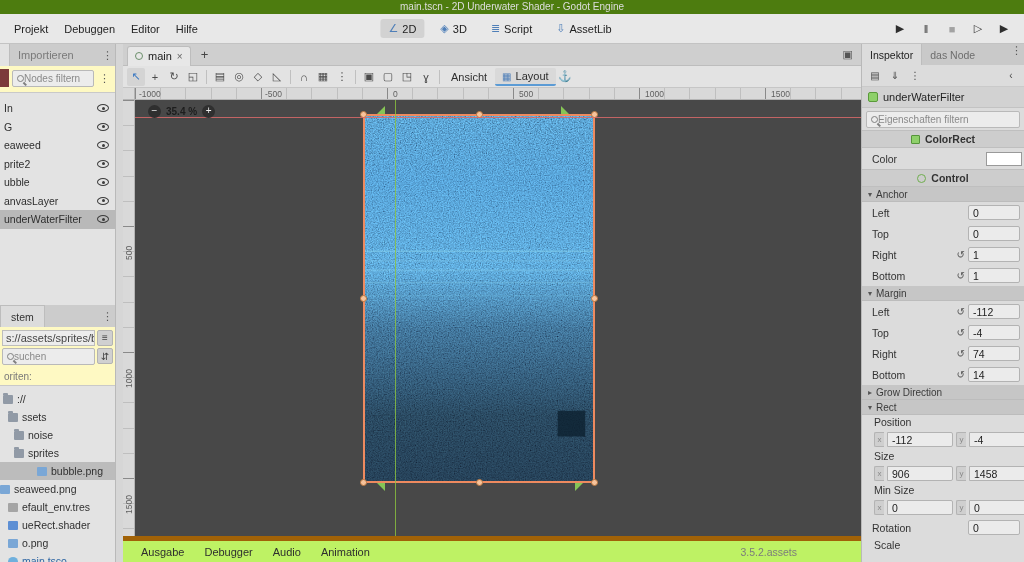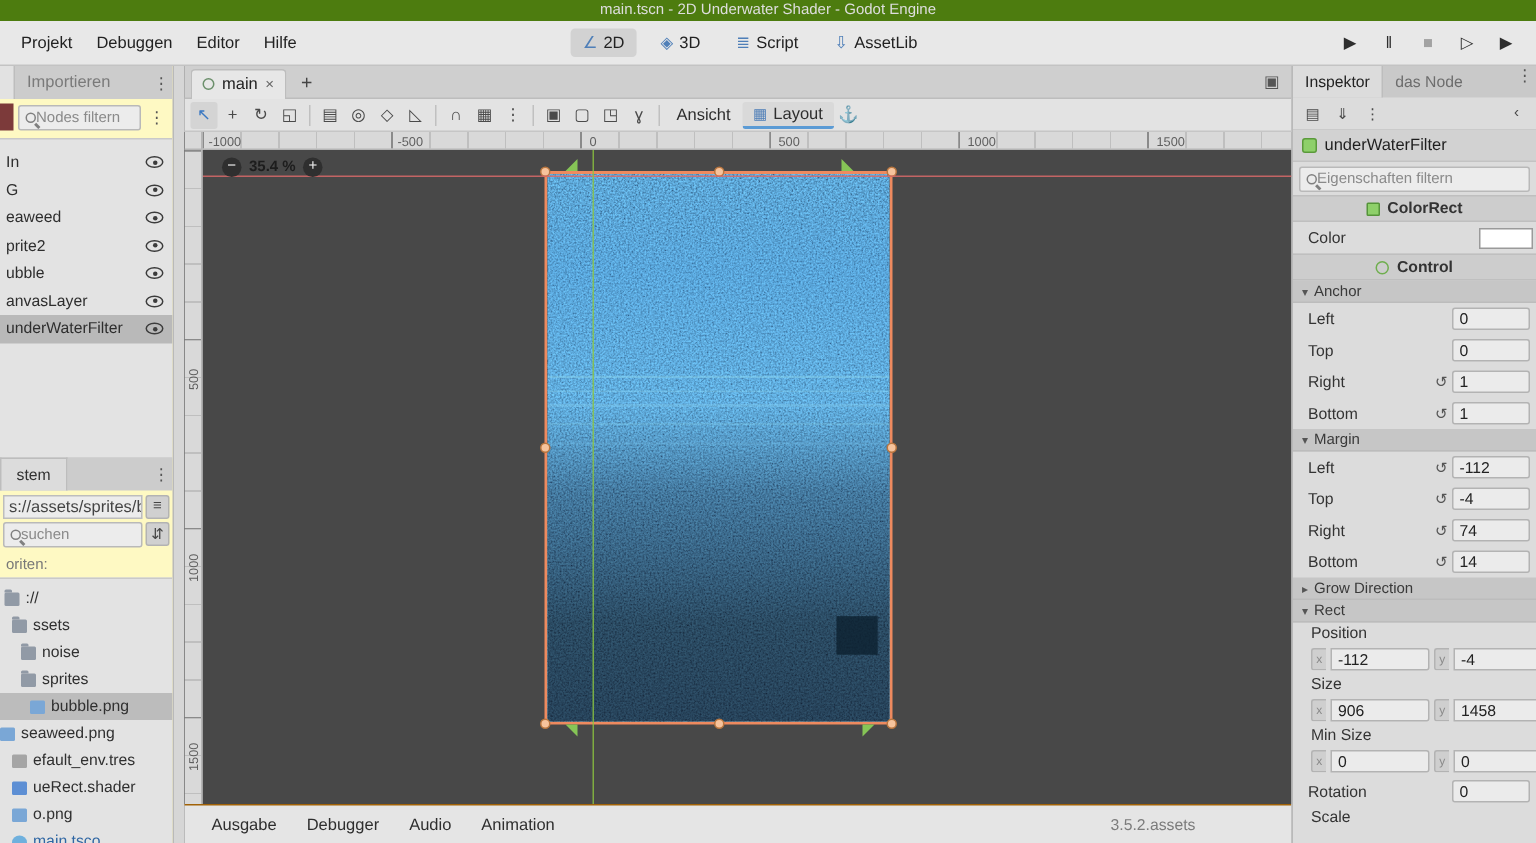--- a/index.html
+++ b/index.html
@@ -80,21 +80,21 @@
   .guide-h{position:absolute;left:0;right:0;height:1px;background:#d96a6a;opacity:.85;z-index:3}
   .axis-v{position:absolute;top:0;bottom:0;width:1px;background:#8dc63f;opacity:.8;z-index:3}
   .colorrect{position:absolute;border:2px solid #ee8a5f;z-index:2}
   .colorrect svg{display:block;width:100%;height:100%}
   .h{position:absolute;width:7px;height:7px;background:#f6c39c;border:1px solid #b9763f;border-radius:50%;z-index:5}
   .pin{position:absolute;width:0;height:0;border-style:solid;z-index:5}
   .zoom{position:absolute;left:13px;top:5px;display:flex;align-items:center;gap:5px;z-index:7}
   .zbtn{width:13px;height:13px;border-radius:50%;background:#2f2f2f;color:#f0f0f0;font-size:10px;line-height:12px;text-align:center}
   .zlabel{font-size:10px;color:#1d1d1d;font-weight:bold}
   
-  .bottom-panel{left:0;bottom:0;width:100%;height:26px;background:#e5e5e5;border-top:1px solid #a16207;display:flex;align-items:center;padding:0 8px}
+  .bottom-panel{left:0;bottom:0;width:100%;height:26px;background:#bef264;border-top:5px solid #a16207;display:flex;align-items:center;padding:0 8px}
   .bp-btn{padding:4px 10px;font-size:11px;color:#2e2e2e;border-radius:3px}
   .bp-version{margin-left:auto;color:#7c7c7c;font-size:10.5px;padding-right:56px}
   
   .dock-right{right:0;top:44px;width:163px;bottom:0;background:#dcdcdc;border-left:1px solid #b9b9b9;overflow:hidden}
   .insp-tabs{height:21px;background:#c9c9c9;display:flex;align-items:stretch}
   .insp-tab{display:flex;align-items:center;padding:0 8px;font-size:10.5px}
   .insp-tab.active{background:#dcdcdc;color:#222;border-right:1px solid #bdbdbd}
   .insp-tab.inactive{color:#6d6d6d}
   .insp-toolbar{height:22px;display:flex;align-items:center;gap:4px;padding:0 5px;border-bottom:1px solid #cacaca}
   .ib{width:16px;height:16px;display:flex;align-items:center;justify-content:center;color:#4a4a4a;font-size:10px;border-radius:2px;font-style:normal}
@@ -228,21 +228,21 @@
           <span class="fs-label">ssets</span>
         </div>
       <div class="fs-row" style="padding-left:14px">
           <span class="fi fi-folder"></span>
           <span class="fs-label">noise</span>
         </div>
       <div class="fs-row" style="padding-left:14px">
           <span class="fi fi-folder"></span>
           <span class="fs-label">sprites</span>
         </div>
-      <div class="fs-row selected" style="padding-left:20px">
+      <div class="fs-row selected" style="padding-left:37px">
           <span class="fi fi-img"></span>
           <span class="fs-label">bubble.png</span>
         </div>
       <div class="fs-row" style="">
           <span class="fi fi-img"></span>
           <span class="fs-label">seaweed.png</span>
         </div>
       <div class="fs-row" style="padding-left:8px">
           <span class="fi fi-res"></span>
           <span class="fs-label">efault_env.tres</span>

